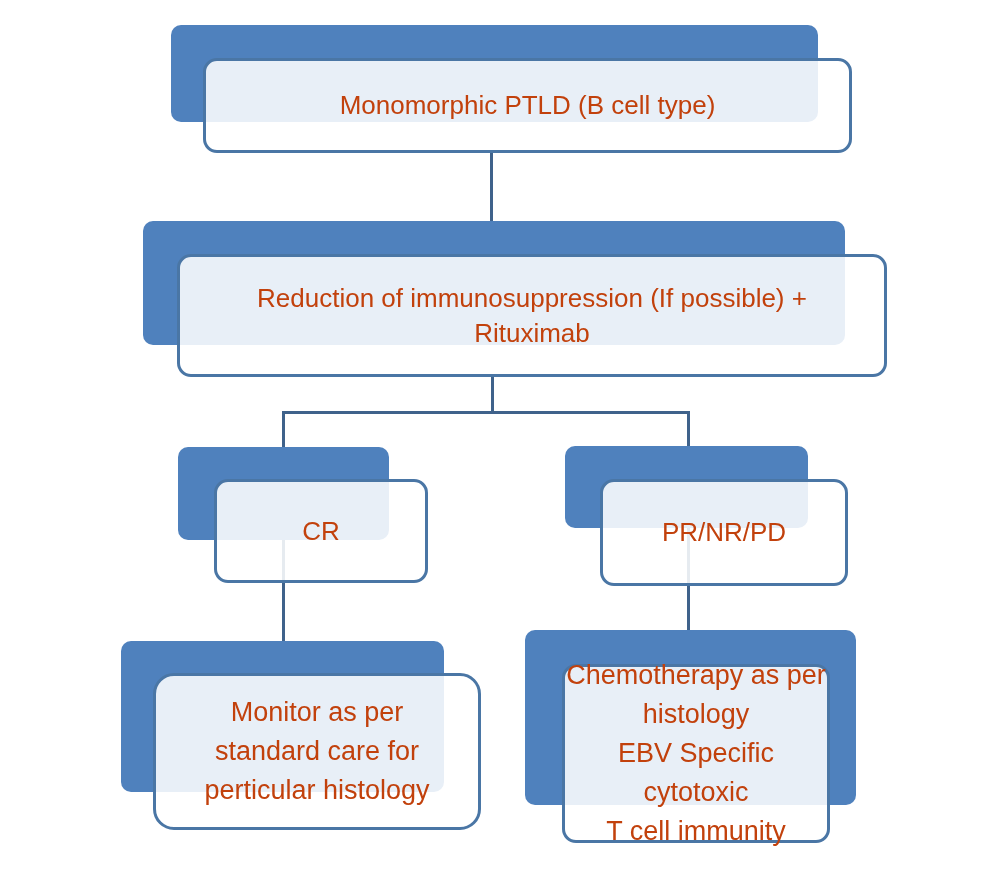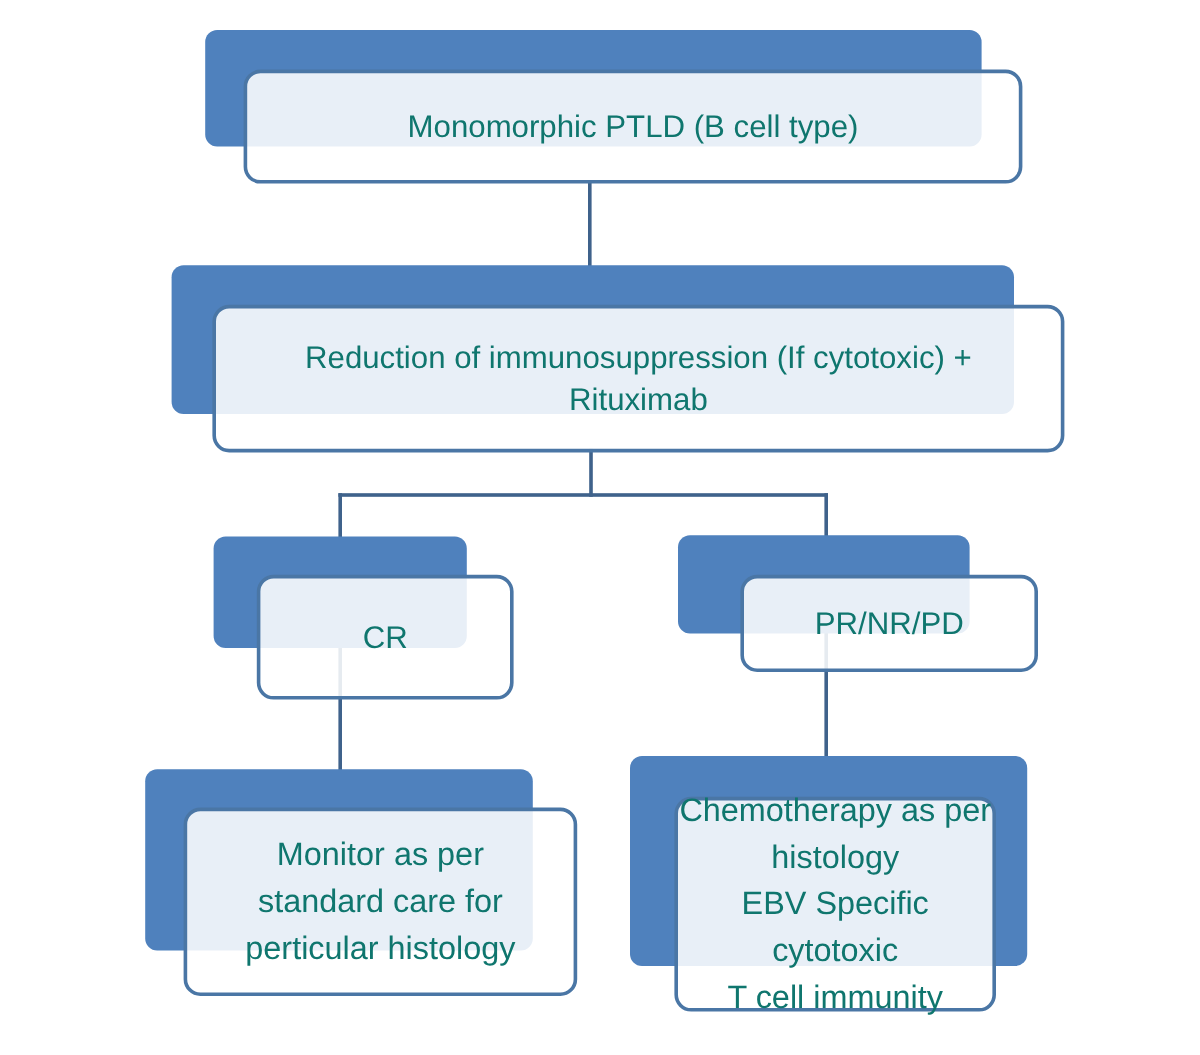--- a/index.html
+++ b/index.html
@@ -33,21 +33,21 @@
     position: absolute;
     box-sizing: border-box;
     background: rgba(255, 255, 255, 0.87);
     border: 3px solid #4a76a5;
     border-radius: 14px;
     z-index: 2;
     display: flex;
     align-items: center;
     justify-content: center;
     text-align: center;
-    color: #0f766e;
+    color: #c2410c;
     white-space: pre-line;
   }
   .fs26 { font-size: 26px; line-height: 35px; }
   .fs27 { font-size: 27px; line-height: 39px; }
 </style>
 </head>
 <body>
 
 <div class="canvas">
 
@@ -57,36 +57,36 @@
   <div class="line" style="left:282px; top:411px; width:3px; height:231px;"></div>
   <div class="line" style="left:687px; top:411px; width:3px; height:221px;"></div>
 
   <div class="shadow" style="left:171px; top:25px; width:647px; height:97px;"></div>
   <div class="front fs26" style="left:203px; top:58px; width:649px; height:95px;">
     <span>Monomorphic PTLD (B cell type)</span>
   </div>
 
   <div class="shadow" style="left:143px; top:221px; width:702px; height:124px;"></div>
   <div class="front fs26" style="left:177px; top:254px; width:710px; height:123px;">
-    <span>Reduction of immunosuppression (If cytotoxic) +
+    <span>Reduction of immunosuppression (If possible) +
 Rituximab</span>
   </div>
 
   <div class="shadow" style="left:178px; top:447px; width:211px; height:93px;"></div>
   <div class="front fs26" style="left:214px; top:479px; width:214px; height:104px;">
     <span>CR</span>
   </div>
 
   <div class="shadow" style="left:565px; top:446px; width:243px; height:82px;"></div>
-  <div class="front fs26" style="left:600px; top:479px; width:248px; height:81px;margin-left:17px;">
+  <div class="front fs26" style="left:600px; top:479px; width:248px; height:107px;">
     <span>PR/NR/PD</span>
   </div>
 
   <div class="shadow" style="left:121px; top:641px; width:323px; height:151px;"></div>
-  <div class="front fs27" style="left:153px; top:673px; width:328px; height:157px;">
+  <div class="front fs27" style="left:153px; top:673px; width:328px; height:157px;border-radius:21px;">
     <span>Monitor as per
 standard care for
 perticular histology</span>
   </div>
 
   <div class="shadow" style="left:525px; top:630px; width:331px; height:175px;"></div>
   <div class="front fs27" style="left:562px; top:664px; width:268px; height:179px;">
     <span>Chemotherapy as per
 histology
 EBV Specific cytotoxic

